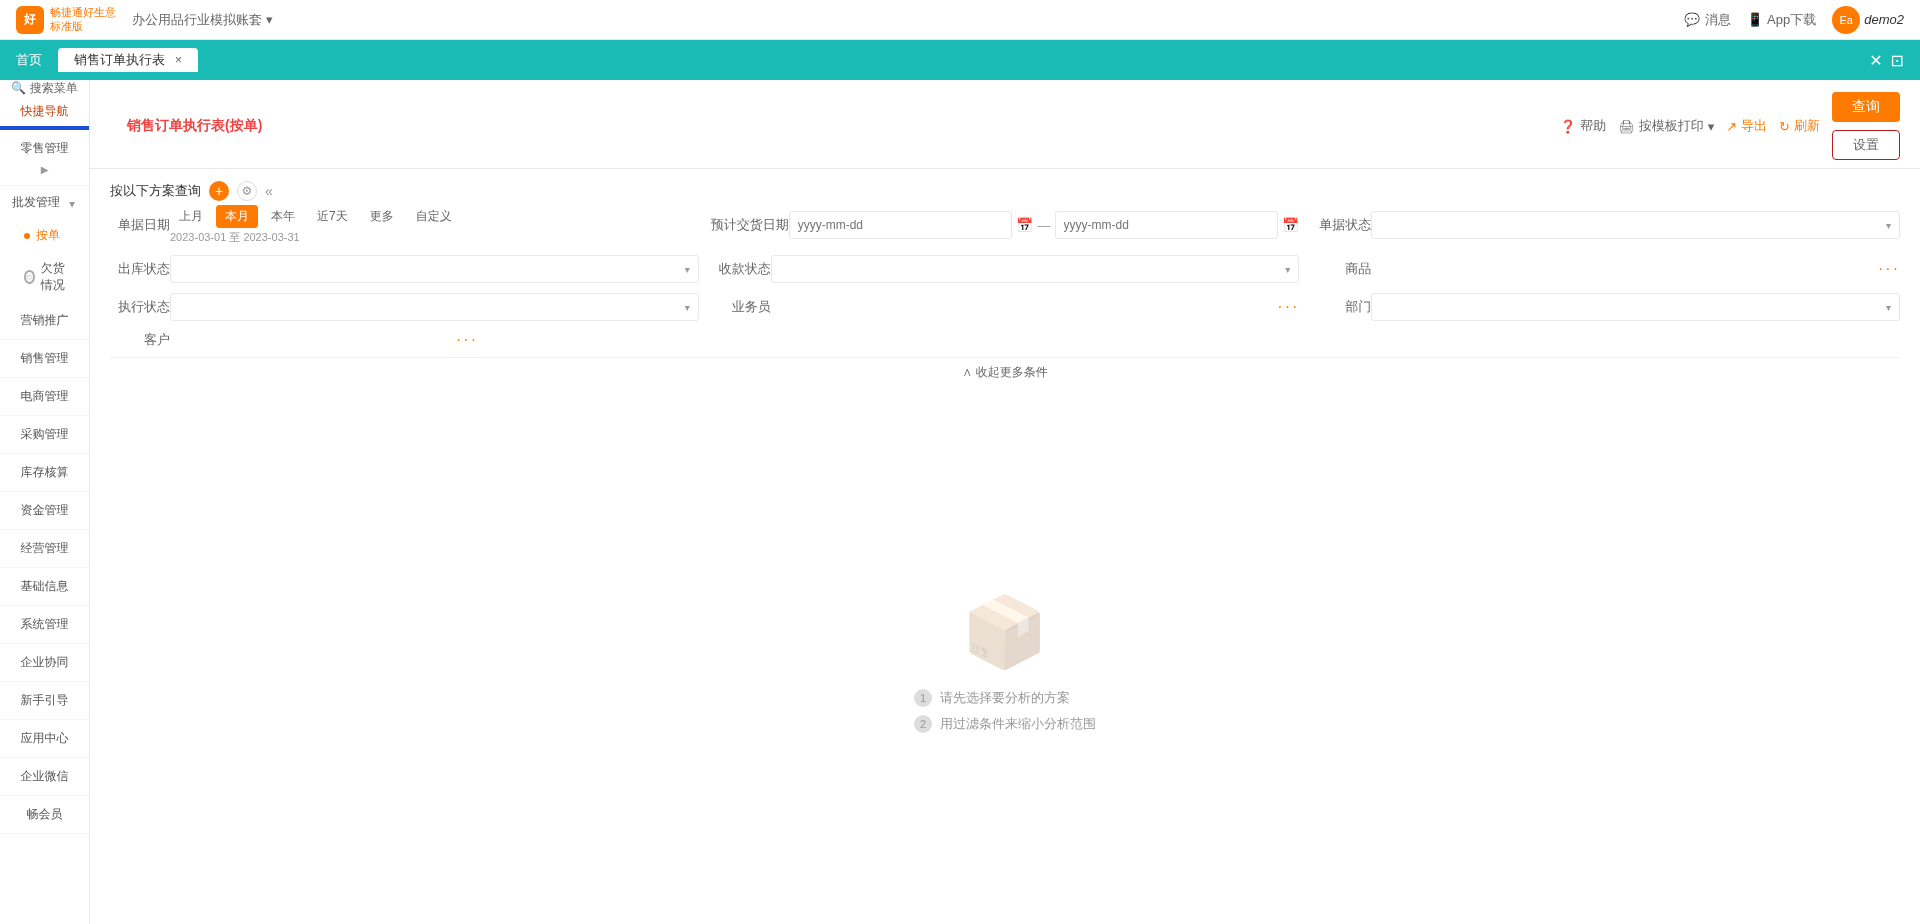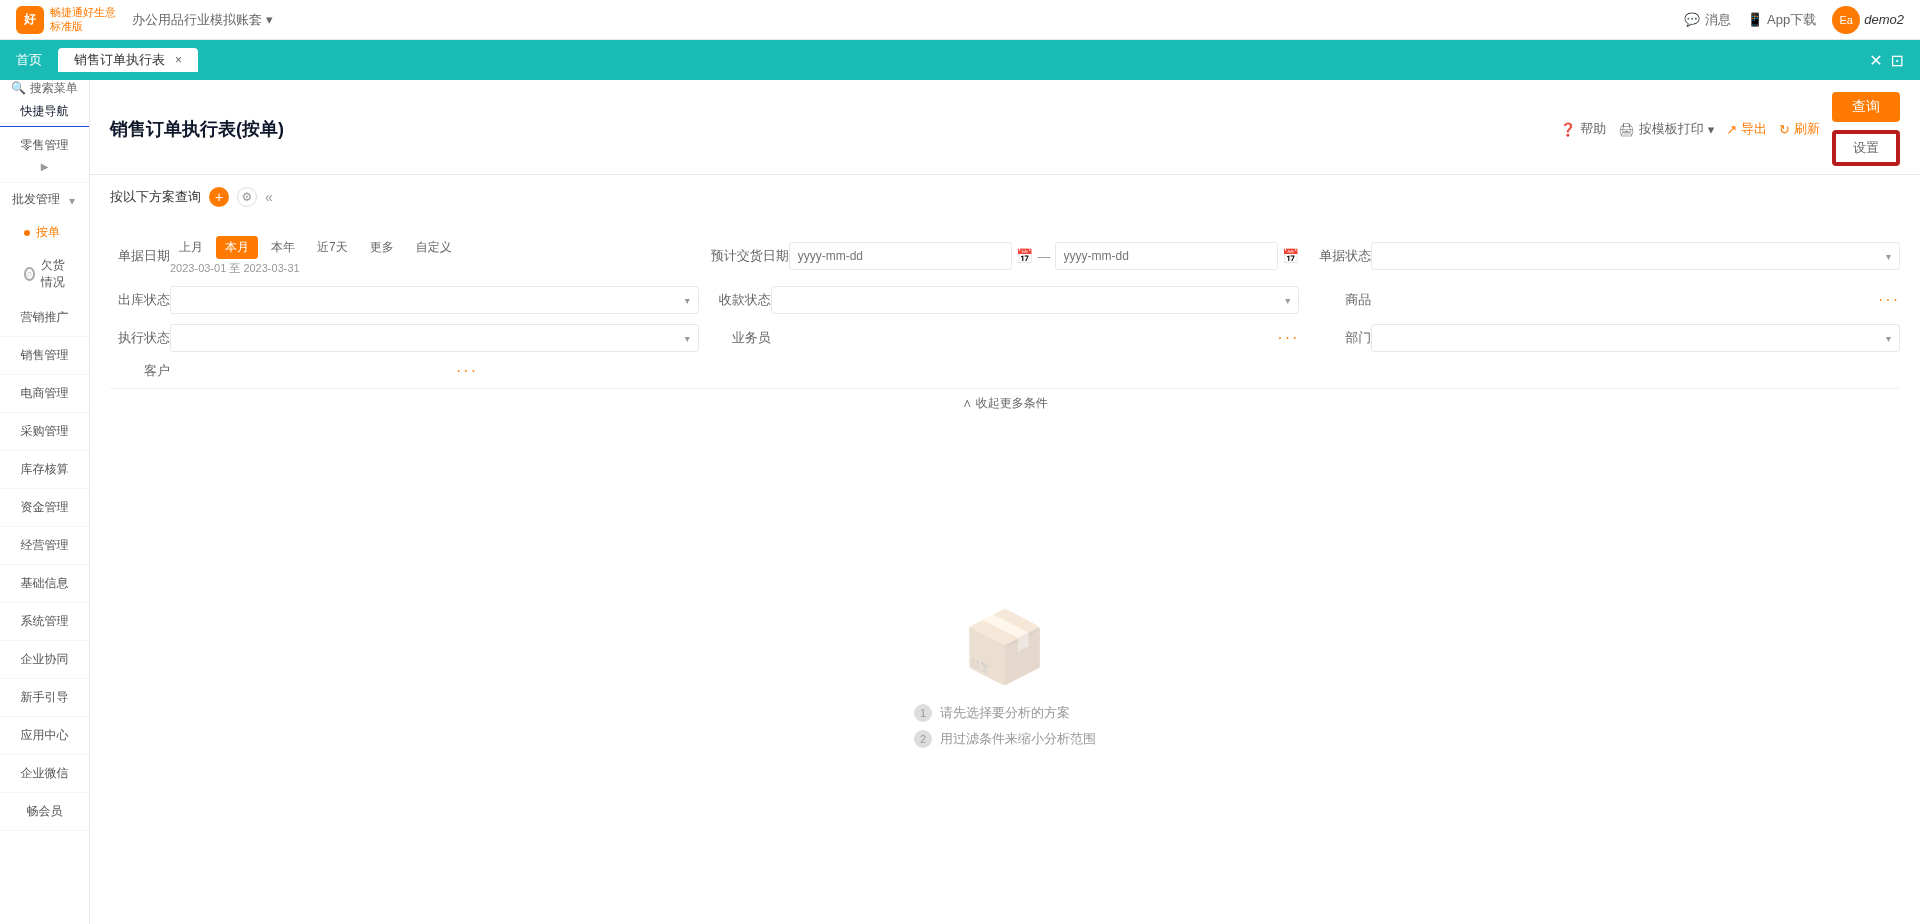--- a/index.html
+++ b/index.html
@@ -25,45 +25,45 @@
     .tab-close { font-size: 12px; color: #666; cursor: pointer; margin-left: 4px; }
     .tab-expand { margin-left: auto; margin-right: 16px; color: white; display: flex; gap: 8px; }
     .tab-expand span { cursor: pointer; font-size: 16px; }
 
     
     .main-layout { display: flex; flex: 1; overflow: hidden; }
 
     
     .sidebar { width: 90px; background: white; border-right: 1px solid #e8e8e8; display: flex; flex-direction: column; overflow-y: auto; }
     .sidebar-search-btn { width: 100%; text-align: center; color: #666; font-size: 12px; cursor: pointer; padding: 0 0; }
-    .sidebar-nav-btn { text-align: center; color: #0f172a; font-size: 12px; cursor: pointer; padding: 6px 0; border-bottom: 1px solid #1d4ed8; }
+    .sidebar-nav-btn { text-align: center; color: #c2410c; font-size: 12px; cursor: pointer; padding: 6px 0; border-bottom: 4px solid #1d4ed8; }
     .sidebar-item { padding: 10px 8px; text-align: center; font-size: 12px; color: #555; cursor: pointer; border-bottom: 1px solid #f5f5f5; display: flex; flex-direction: column; align-items: center; gap: 7px; }
     .sidebar-item-label { font-size: 12px; }
     .sidebar-expand-area { padding: 0 8px; }
     .sidebar-sub-item { padding: 8px 8px 8px 16px; font-size: 12px; color: #555; cursor: pointer; display: flex; align-items: center; gap: 6px; }
     .sidebar-sub-item.active { color: #ff7a00; }
     .sidebar-sub-item .dot { width: 6px; height: 6px; border-radius: 50%; background: #ff7a00; }
     .sidebar-sub-item .circle-icon { width: 14px; height: 14px; border-radius: 50%; border: 2px solid #aaa; display: flex; align-items: center; justify-content: center; font-size: 9px; color: #aaa; }
 
     
     .content-area { flex: 1; display: flex; flex-direction: column; overflow: hidden; background: #f5f5f5; }
 
     
     .page-header { background: white; padding: 12px 20px 0 20px; border-bottom: 1px solid #e8e8e8; }
     .page-title-row { display: flex; align-items: center; justify-content: space-between; margin-bottom: 8px; }
-    .page-title { font-size: 18px; font-weight: bold; color: #0f172a; }
+    .page-title { font-size: 14px; font-weight: bold; color: #ef4444; margin-left: 17px; }
     .page-actions { display: flex; align-items: center; gap: 12px; }
     .action-btn { display: flex; align-items: center; gap: 4px; color: #666; font-size: 13px; cursor: pointer; }
     .action-btn.orange { color: #ff7a00; }
     .query-btn { background: #ff7a00; color: white; border: none; padding: 6px 20px; border-radius: 4px; cursor: pointer; font-size: 14px; }
-    .set-btn { background: white; border: 4px solid #b91c1c; color: #666; padding: 5px 16px; border-radius: 4px; cursor: pointer; font-size: 13px; margin-top: 4px; width: 100%; }
+    .set-btn { background: white; border: 1px solid #b91c1c; color: #666; padding: 5px 16px; border-radius: 4px; cursor: pointer; font-size: 13px; margin-top: 4px; width: 100%; }
 
     
     .filter-area { background: white; padding: 12px 20px; }
-    .filter-section-header { display: flex; align-items: center; gap: 8px; margin-bottom: 29px; }
+    .filter-section-header { display: flex; align-items: center; gap: 8px; margin-bottom: 4px; }
     .section-title { font-size: 13px; color: #333; font-weight: 500; }
     .add-btn { width: 20px; height: 20px; border-radius: 50%; background: #ff7a00; color: white; display: flex; align-items: center; justify-content: center; font-size: 14px; cursor: pointer; }
     .config-btn { width: 20px; height: 20px; border-radius: 50%; border: 1px solid #ddd; color: #999; display: flex; align-items: center; justify-content: center; font-size: 12px; cursor: pointer; }
     .collapse-btn { color: #999; cursor: pointer; font-size: 14px; }
 
     .filter-row { display: grid; grid-template-columns: 1fr 1fr 1fr; gap: 12px; margin-bottom: 10px; align-items: center; }
     .filter-item { display: flex; align-items: center; gap: 0; }
     .filter-label { color: #666; font-size: 13px; white-space: nowrap; min-width: 60px; text-align: right; }
     .filter-control { flex: 1; }
     .date-btn { padding: 2px 8px; border-radius: 3px; font-size: 12px; cursor: pointer; border: 1px solid transparent; color: #666; }

